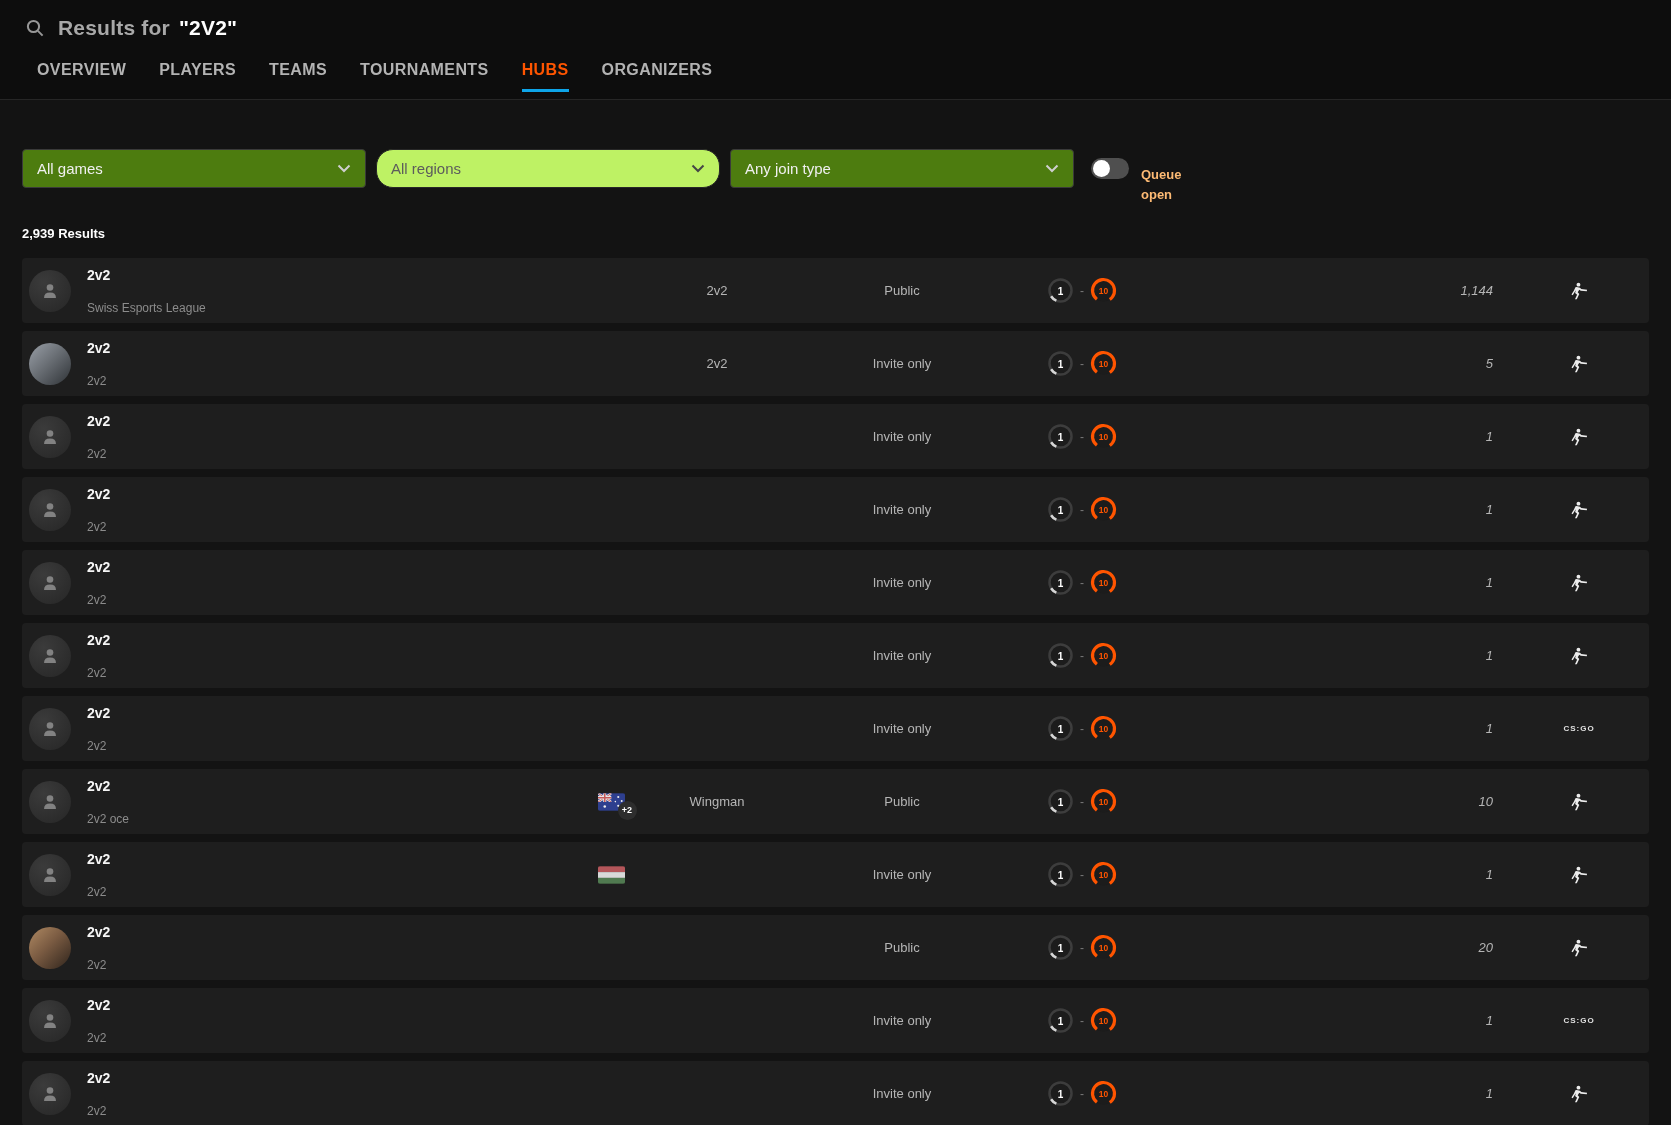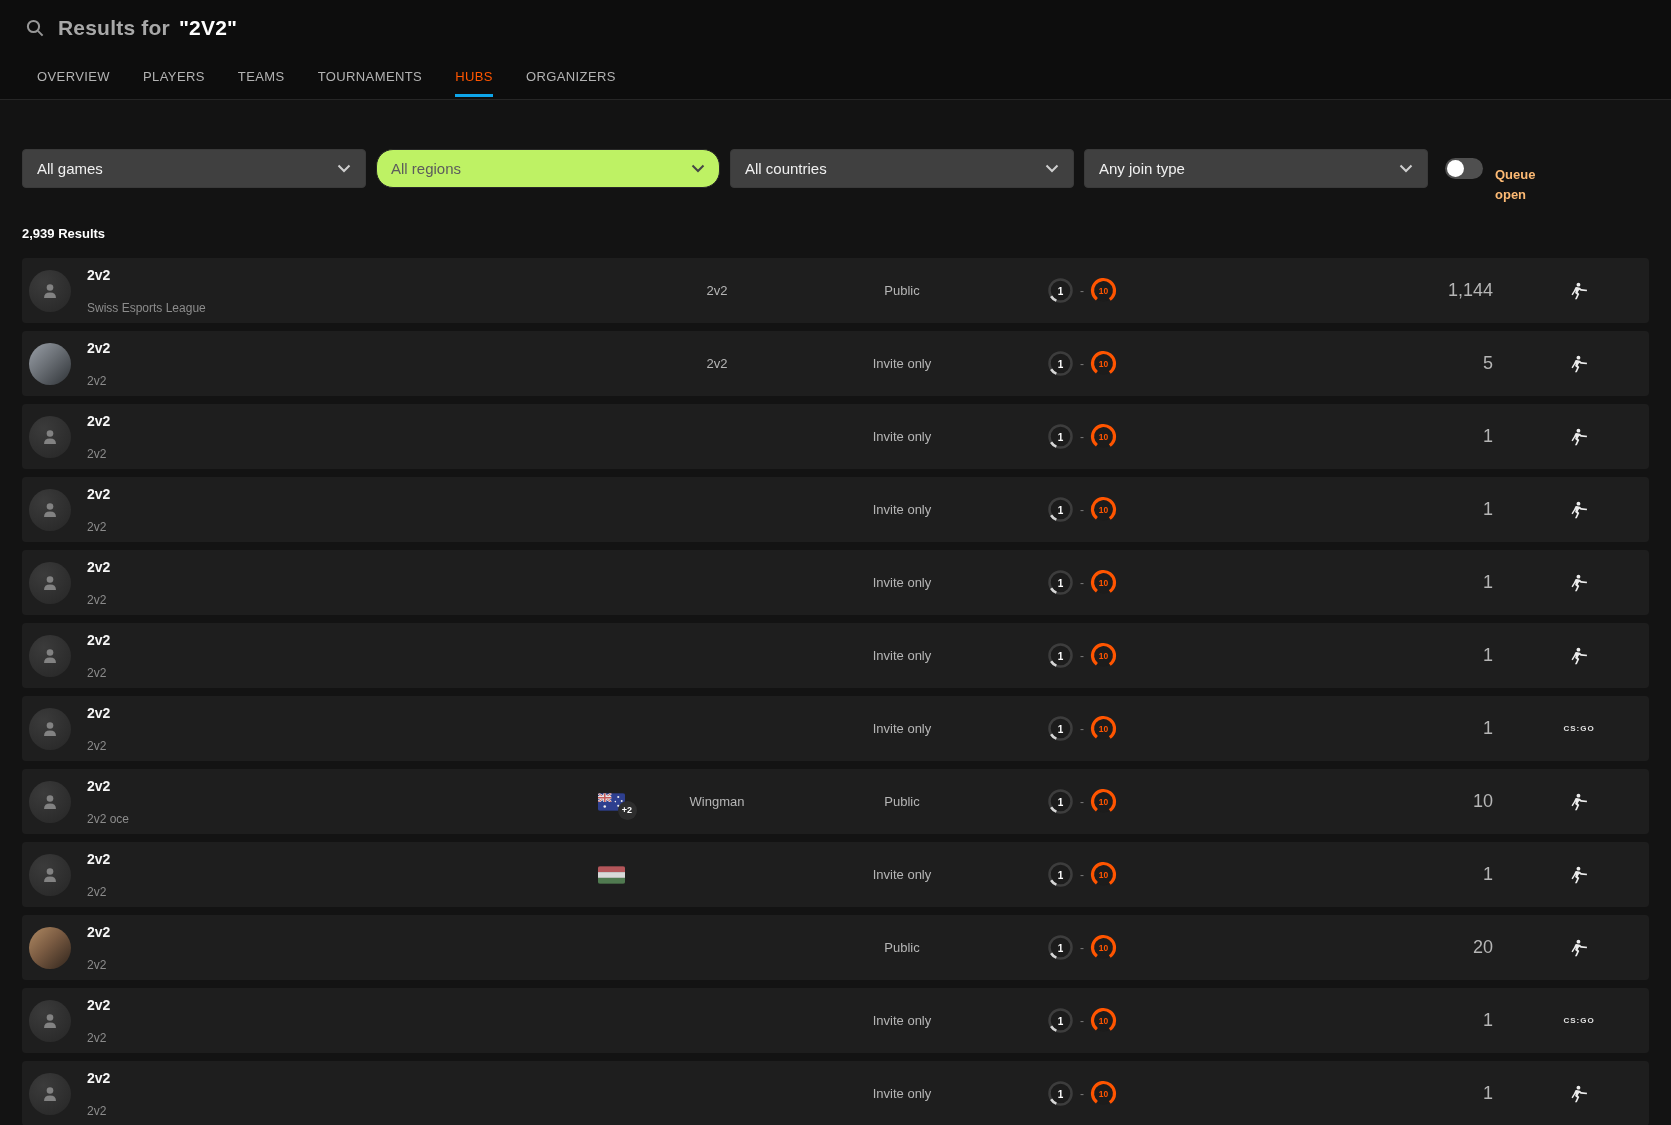--- a/index.html
+++ b/index.html
@@ -10,27 +10,27 @@
   }
   
   .header { background:#0d0d0d; border-bottom:1px solid #262626; height:100px; }
   .title-row { display:flex; align-items:center; gap:13px; padding:16px 0 0 25px; }
   .title { font-size:21px; font-weight:bold; letter-spacing:.2px; }
   .title-prefix { color:#a8a8a8; }
   .title-query { color:#ffffff; margin-left:9px; }
   .tabs { display:flex; gap:33px; margin:21px 0 0 37px; }
   .tab {
     background:none; border:none; padding:0 0 13px; cursor:pointer;
-    color:#b3b3b3; font-family:inherit; font-size:13px; font-weight:normal; letter-spacing:.4px;margin-top:8px;
+    color:#b3b3b3; font-family:inherit; font-size:16px; font-weight:bold; letter-spacing:.4px;
   }
   .tab--active { color:#ff5500; border-bottom:3px solid #0ea5e9; padding-bottom:10px; }
   
   .filters { display:flex; align-items:center; gap:10px; padding:33px 22px 0; }
   .select {
-    width:344px; height:39px; background:#404040; border:1px solid #3a3a3a; border-radius:4px;
+    width:344px; height:39px; background:#4d7c0f; border:1px solid #3a3a3a; border-radius:4px;
     display:flex; align-items:center; justify-content:space-between; padding:0 14px;
     font-size:15px; color:#f0f0f0; cursor:pointer; flex:none;
   }
   .select .chev { color:#cfcfcf; }
   .select--disabled { color:#5c5c5c; border-color:#272727; background:#bef264;border-radius:17px; }
   .select--disabled .chev { color:#464646; }
   .toggle-wrap { display:flex; align-items:center; gap:12px; margin-left:7px; }
   .toggle { width:38px; height:21px; border-radius:11px; background:#4f4f4f; position:relative; cursor:pointer; flex:none; }
   .toggle-knob { width:17px; height:17px; border-radius:50%; background:#fff; position:absolute; top:2px; left:2px; }
   .toggle-label { font-size:13px; font-weight:bold; color:#fdba74; width:48px; line-height:1.5;margin-top:32px; }
@@ -46,21 +46,21 @@
     width:42px; height:42px; border-radius:50%; overflow:hidden;
     background:radial-gradient(circle at 35% 30%, #3b3b3b, #262626);
     display:flex; align-items:center; justify-content:center;
   }
   .avatar--photo-gray { background:linear-gradient(135deg,#9aa0a8 0%,#6b7076 45%,#2e3236 100%); }
   .avatar--photo-warm { background:linear-gradient(135deg,#b08a63 0%,#7a5b42 45%,#2f241c 100%); }
   .row-title { font-size:14px; font-weight:bold; color:#f5f5f5; }
   .row-subtitle { font-size:12px; color:#8c8c8c; margin-top:18px; }
   .cell-flag { display:flex; justify-content:center; }
   .cell-mode, .cell-join { font-size:13px; color:#b5b5b5; text-align:center; }
-  .cell-members { font-size:18px; color:#b5b5b5; text-align:right; padding-right:16px; }
+  .cell-members { font-size:13px; color:#b5b5b5; text-align:right; padding-right:16px;font-style:italic; }
   .cell-skill { display:flex; align-items:center; justify-content:center; gap:6px; }
   .skill-sep { color:#7a7a7a; font-size:12px; }
   .cell-game { display:flex; align-items:flex-start; justify-content:center; }
   .game-csgo { font-size:8px; font-weight:bold; letter-spacing:1px; color:#e0e0e0; }
   .flag { position:relative; display:inline-block; width:27px; height:18px; }
   .flag svg { display:block; border-radius:2px; }
   .flag-badge {
     position:absolute; right:-12px; bottom:-9px; width:19px; height:19px; border-radius:50%;
     background:#2d2d2d; color:#fff; font-size:9px; font-weight:bold;
     display:flex; align-items:center; justify-content:center;
@@ -91,26 +91,20 @@
 
 <div class="filters">
   <div class="select">
     <span>All games</span>
     <svg class="chev" width="14" height="9" viewBox="0 0 14 9">
         <path d="M1.5 1.5 L7 7 L12.5 1.5" fill="none" stroke="currentColor" stroke-width="2"></path>
       </svg>
   </div>
   <div class="select select--disabled">
     <span>All regions</span>
-    <svg class="chev" width="14" height="9" viewBox="0 0 14 9">
-        <path d="M1.5 1.5 L7 7 L12.5 1.5" fill="none" stroke="currentColor" stroke-width="2"></path>
-      </svg>
-  </div>
-  <div class="select">
-    <span>All countries</span>
     <svg class="chev" width="14" height="9" viewBox="0 0 14 9">
         <path d="M1.5 1.5 L7 7 L12.5 1.5" fill="none" stroke="currentColor" stroke-width="2"></path>
       </svg>
   </div>
   <div class="select">
     <span>Any join type</span>
     <svg class="chev" width="14" height="9" viewBox="0 0 14 9">
         <path d="M1.5 1.5 L7 7 L12.5 1.5" fill="none" stroke="currentColor" stroke-width="2"></path>
       </svg>
   </div>

